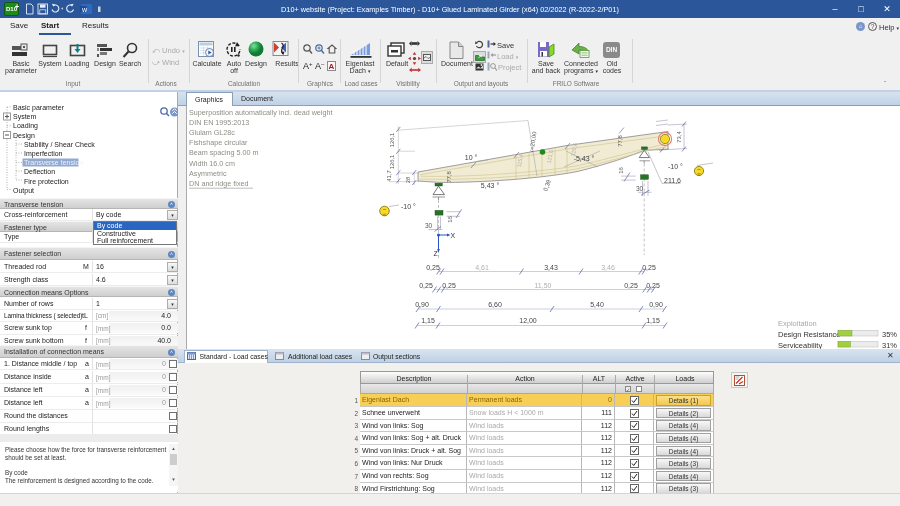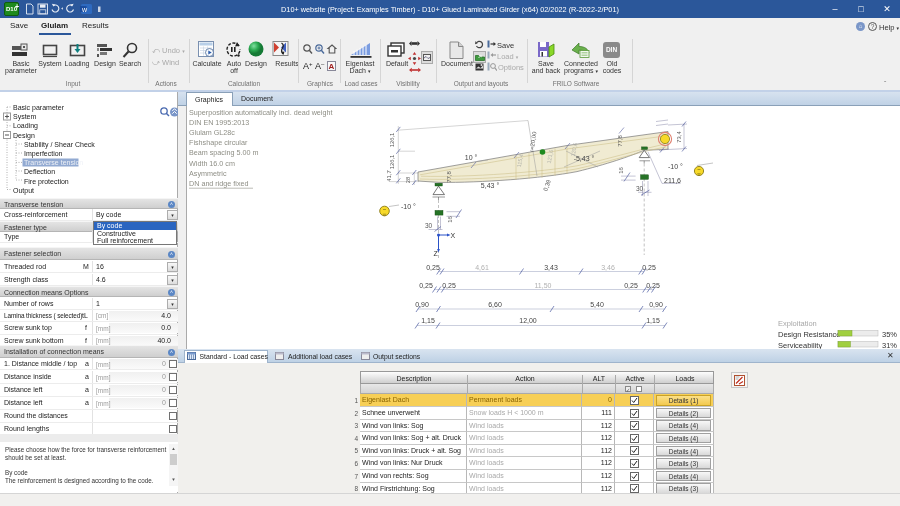--- a/index.html
+++ b/index.html
@@ -71,21 +71,21 @@
         <text x="57" y="8.8" font-size="7" fill="#fff" font-family="Liberation Sans">w</text>
       <rect x="73" y="3.5" width="2.5" height="5.5" fill="#cdd6e5"></rect>
     </svg>
     <div class="abs" id="title-text">D10+ website (Project: Examples Timber) - D10+ Glued Laminated Girder (x64) 02/2022 (R-2022-2/P01)</div>
     <div class="abs winbtn" style="left:820px;">–</div>
     <div class="abs winbtn" style="left:846px;">□</div>
     <div class="abs winbtn" style="left:872px;">✕</div>
   </div>
   <div class="abs" id="menurow">
     <div class="abs menuitem" style="left:10px;">Save</div>
-    <div class="abs menuitem" style="left:41px;font-weight:bold;">Glulam</div>
+    <div class="abs menuitem" style="left:41px;font-weight:bold;">Start</div>
     <div class="abs menuitem" style="left:82px;">Results</div>
     <div class="abs" id="start-underline"></div>
     <div class="abs" style="left:856px;top:4px;width:9px;height:9px;border-radius:50%;background:#7a96c8;color:#fff;font-size:6px;text-align:center;line-height:9px;">⌂</div>
     <div class="abs" style="left:868px;top:4px;width:9px;height:9px;border-radius:50%;border:1px solid #555;color:#555;font-size:6.5px;text-align:center;line-height:8px;">?</div>
     <div class="abs" style="left:879px;top:5px;font-size:7.5px;color:#333;">Help <span style="font-size:5px;">▾</span></div>
   </div>
   <div class="abs" id="ribbon">
 
     <svg class="icon" style="left:11px;top:7px;" width="18" height="16" viewBox="0 0 18 16">
       <rect x="1" y="3" width="13" height="4" fill="#555"></rect>
@@ -242,21 +242,21 @@
     <svg class="icon" style="left:475px;top:27px;" width="9" height="8" viewBox="0 0 9 8">
         <rect x="0.5" y="0.5" width="8" height="7" fill="#333"></rect>
         <path d="M1 5.5 l2.5 -2 l2 1.5 l2.5 -2.5 v3 h-7 z" fill="#ddd"></path>
         <circle cx="6.5" cy="2" r="1" fill="#ddd"></circle>
       </svg>
     <svg class="icon" style="left:487px;top:26px;" width="10" height="9" viewBox="0 0 10 9">
         <rect x="0.5" y="0.5" width="2" height="8" fill="#9ab"></rect>
         <circle cx="6" cy="4" r="2.4" fill="none" stroke="#999" stroke-width="1"></circle>
         <path d="M7.8 5.8 L10 8.5" stroke="#999" stroke-width="1.2"></path>
       </svg>
-    <div class="abs" style="left:498px;top:26.5px;font-size:7.5px;color:#aaa;">Options</div>
+    <div class="abs" style="left:498px;top:26.5px;font-size:7.5px;color:#aaa;">Project</div>
     <div class="abs glabel" style="left:451px;width:60px;">Output and layouts</div>
     <div class="abs rsep" style="left:527px;"></div>
 
     <svg class="icon" style="left:537px;top:5px;" width="18" height="19" viewBox="0 0 18 19">
       <path d="M1 1 h11 v7 h-11 z" fill="#7a68c8"></path>
         <path d="M1 8 h11 v8 h-11 z" fill="#7a68c8"></path>
         <rect x="3" y="1" width="6" height="5" fill="#fff"></rect>
         <rect x="3" y="10" width="7" height="5.5" fill="#fff"></rect>
         <rect x="4.5" y="11" width="1.5" height="4.5" fill="#333"></rect>
       <path d="M12 6 l5 -3 v10 l-5 3 z" fill="#8ad828" stroke="#4a8a10" stroke-width="0.8"></path>

